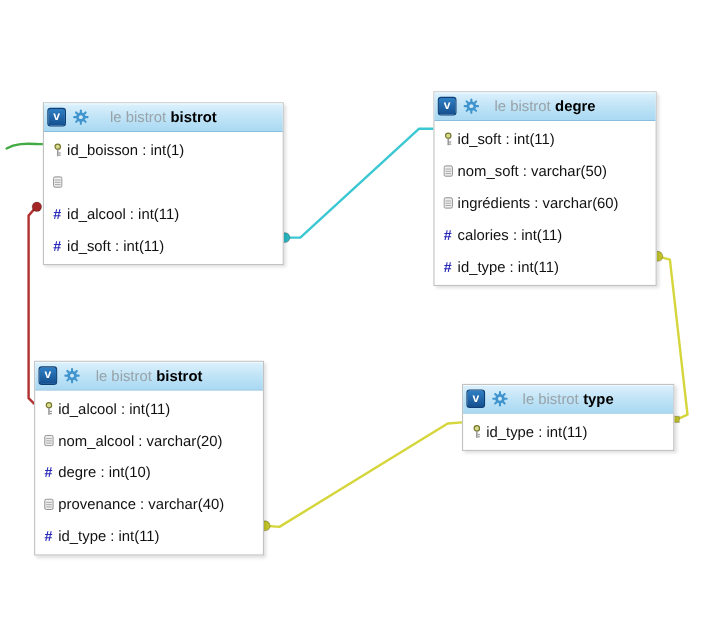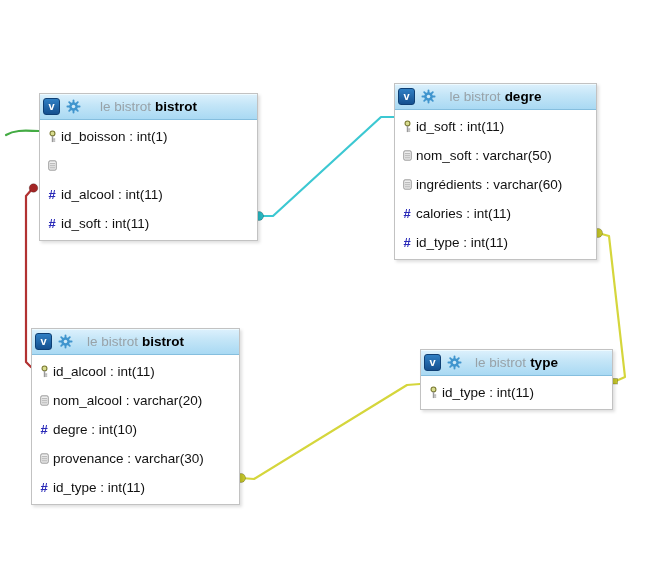--- a/index.html
+++ b/index.html
@@ -233,21 +233,21 @@
     </div>
     <div class="row">
       <span class="ic">
           <svg viewBox="0 0 10 12" width="9" height="11">
             <rect x="0.8" y="0.8" width="8.4" height="10.4" rx="1.5" fill="#efefef" stroke="#8f8f8f"></rect>
             <line x1="2.2" y1="4" x2="7.8" y2="4" stroke="#a8a8a8"></line>
             <line x1="2.2" y1="6.3" x2="7.8" y2="6.3" stroke="#a8a8a8"></line>
             <line x1="2.2" y1="8.6" x2="7.8" y2="8.6" stroke="#a8a8a8"></line>
           </svg>
         </span>
-      <span class="ftext">provenance : varchar(30)</span>
+      <span class="ftext">provenance : varchar(40)</span>
     </div>
     <div class="row">
       <span class="ic ic-hash">#</span>
       <span class="ftext">id_type : int(11)</span>
     </div>
   </div>
 </div>
 
 <div class="dtable" style="left:420px;top:349px;width:193px;">
   <div class="thead">

